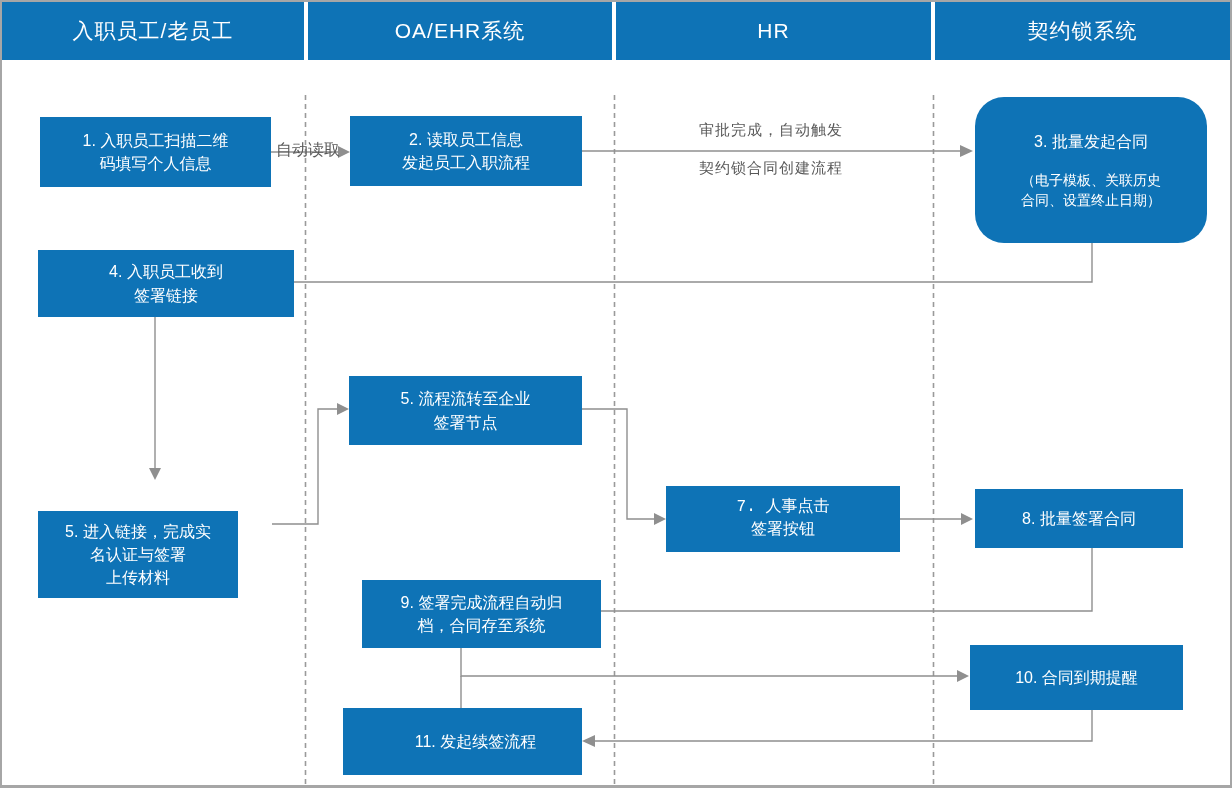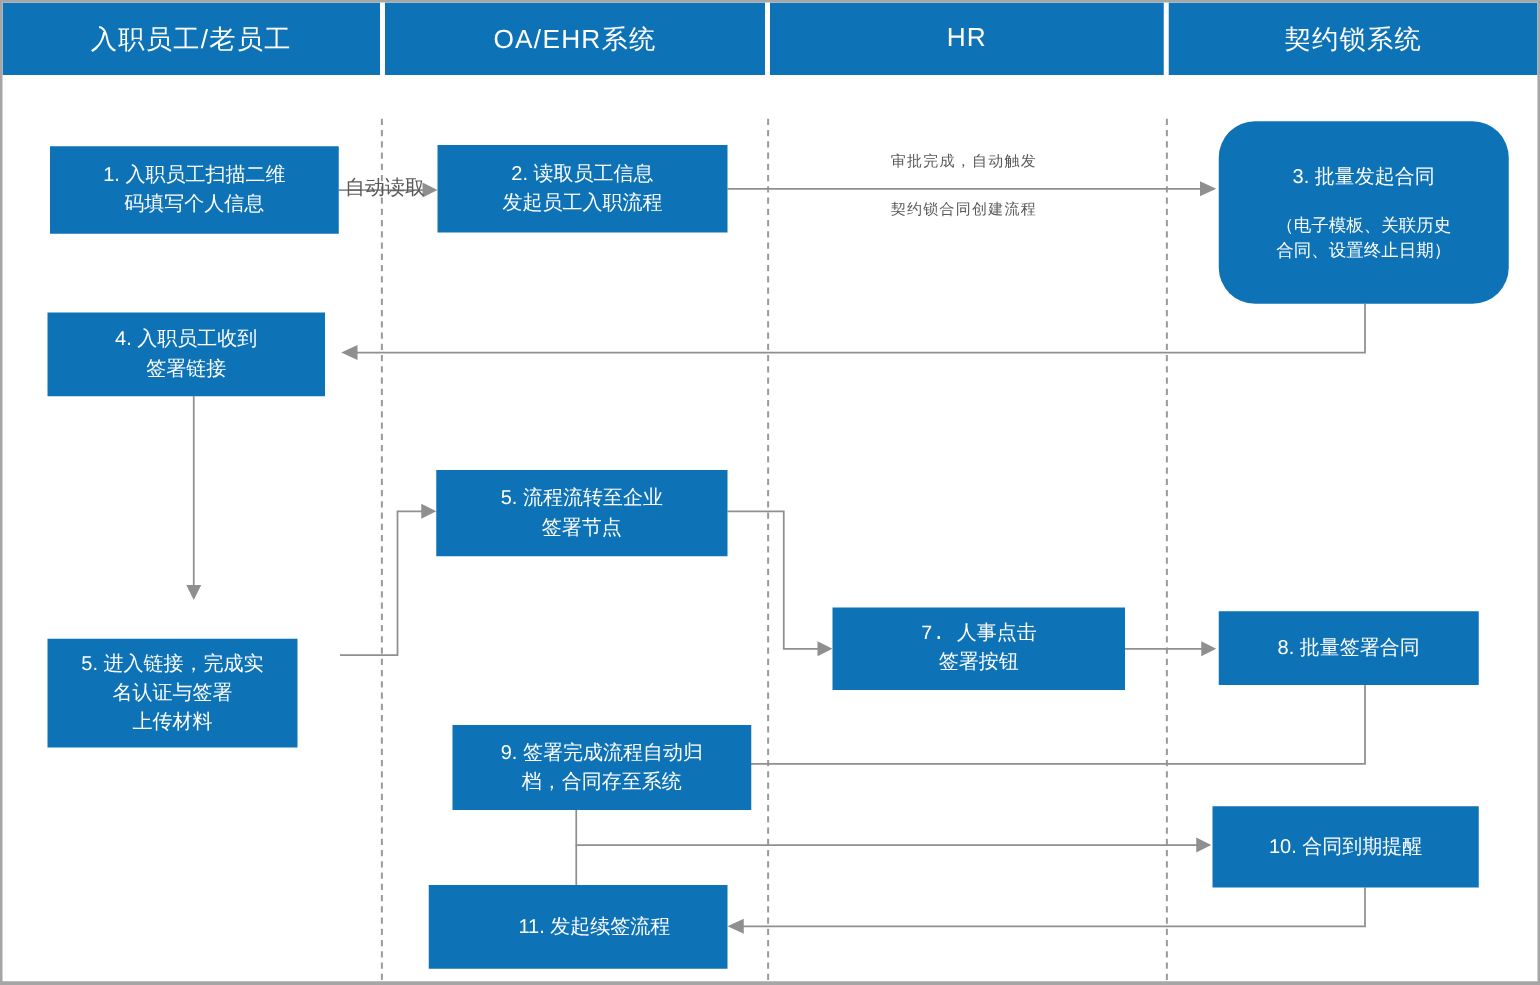--- a/index.html
+++ b/index.html
@@ -47,21 +47,21 @@
     white-space:pre-line;
     padding:2px 6px;box-sizing:border-box;
   }
   .flow-node .node-subtitle{font-size:14px;line-height:1.4;margin-top:18px;}
   .edge-label{
     position:absolute;
     color:var(--edge-label-text);
     font-size:16px;text-align:center;
     white-space:nowrap;
   }
-  .edge-label.big{font-size:12px;letter-spacing:1px;}
+  .edge-label.big{font-size:15px;letter-spacing:1px;}
 </style>
 </head>
 <body>
 
 <div class="canvas">
 
   <div class="lane-header" style="left:0;width:302px;">
       <span>入职员工/老员工</span>
     </div>
   <div class="lane-header" style="left:306px;width:304px;">
@@ -134,21 +134,21 @@
 
   <div class="flow-node" style="left:38px;top:115px;width:231px;height:70px;"><span>1. 入职员工扫描二维
 码填写个人信息</span></div>
   <div class="flow-node" style="left:348px;top:114px;width:232px;height:70px;"><span>2. 读取员工信息
 发起员工入职流程</span></div>
   <div class="flow-node" style="left:973px;top:95px;width:232px;height:146px;border-radius:29px;">
     <span class="node-title">3. 批量发起合同</span>
     <span class="node-subtitle">（电子模板、关联历史
 合同、设置终止日期）</span>
   </div>
-  <div class="flow-node" style="left:36px;top:248px;width:222px;height:67px;"><span>4. 入职员工收到
+  <div class="flow-node" style="left:36px;top:248px;width:256px;height:67px;"><span>4. 入职员工收到
 签署链接</span></div>
   <div class="flow-node" style="left:36px;top:479px;width:200px;height:87px;margin-top:30px;"><span>5. 进入链接，完成实
 名认证与签署
 上传材料</span></div>
   <div class="flow-node" style="left:347px;top:374px;width:233px;height:69px;"><span>5. 流程流转至企业
 签署节点</span></div>
   <div class="flow-node" style="left:664px;top:484px;width:234px;height:66px;font-family:Liberation Mono, monospace;"><span>7. 人事点击
 签署按钮</span></div>
   <div class="flow-node" style="left:973px;top:487px;width:208px;height:59px;"><span>8. 批量签署合同</span></div>
   <div class="flow-node" style="left:360px;top:578px;width:239px;height:68px;"><span>9. 签署完成流程自动归

